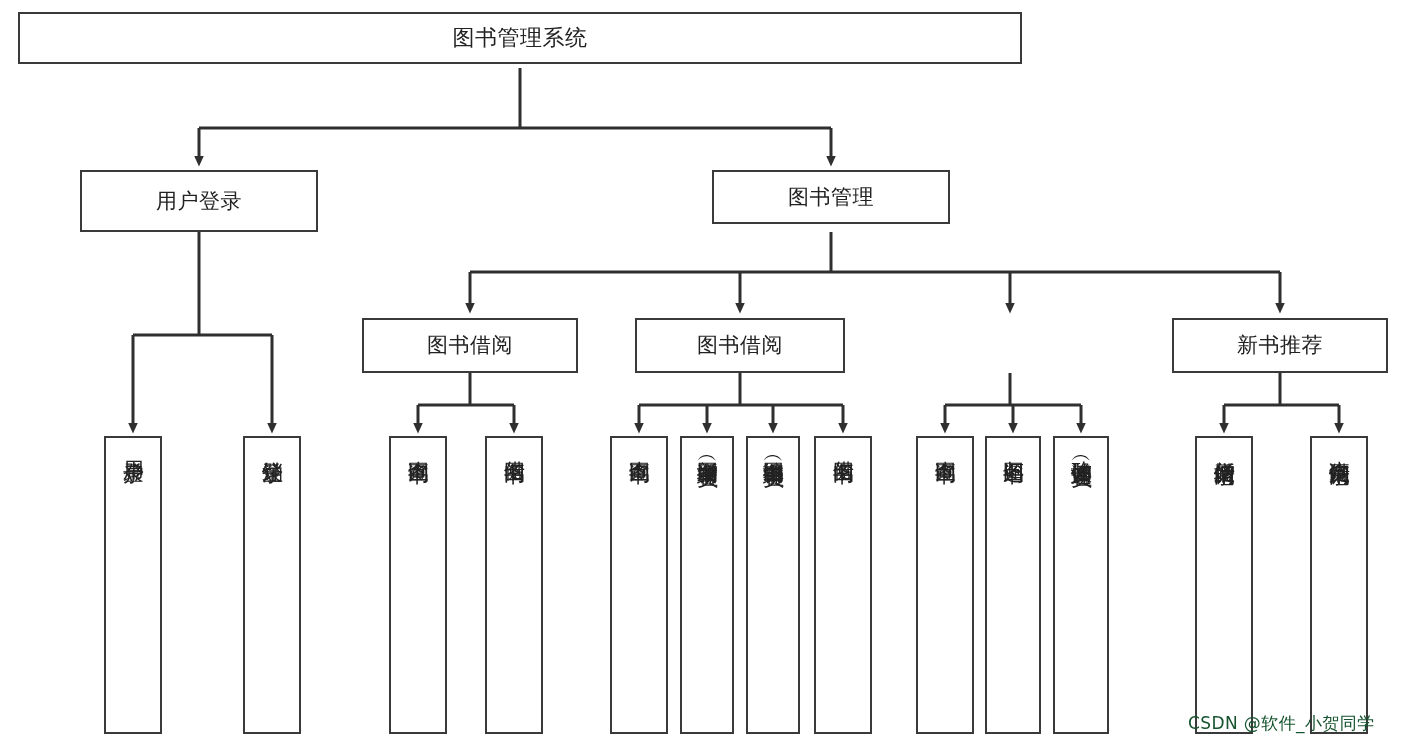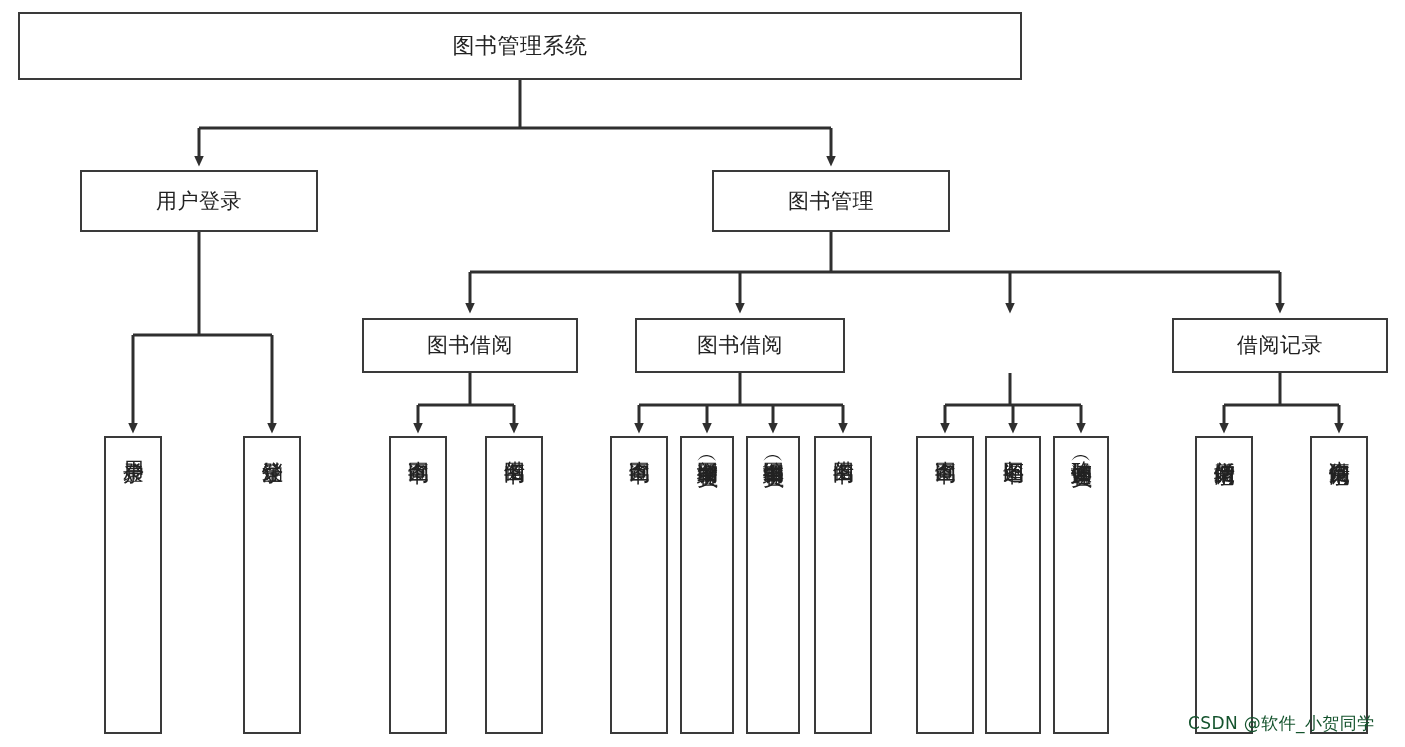--- a/index.html
+++ b/index.html
@@ -116,46 +116,46 @@
       <path d="M1013,405 L1013,424" marker-end="url(#arrow)"></path>
       <path d="M1081,405 L1081,424" marker-end="url(#arrow)"></path>
 
       <path d="M1280,373 L1280,405"></path>
       <path d="M1224,405 L1339,405"></path>
       <path d="M1224,405 L1224,424" marker-end="url(#arrow)"></path>
       <path d="M1339,405 L1339,424" marker-end="url(#arrow)"></path>
     </g>
   </svg>
 
-  <div class="node horiz root" style="left:18px; top:12px; width:1004px; height:68px;">
+  <div class="node horiz root" style="left:18px; top:12px; width:1004px; height:52px;">
     <span class="node-label">图书管理系统</span>
   </div>
 
   <div class="node horiz" style="left:80px; top:170px; width:238px; height:62px;">
     <span class="node-label">用户登录</span>
   </div>
-  <div class="node horiz" style="left:712px; top:170px; width:238px; height:62px;">
+  <div class="node horiz" style="left:712px; top:170px; width:238px; height:54px;">
     <span class="node-label">图书管理</span>
   </div>
 
   <div class="node vert" style="left:104px; top:436px; width:58px; height:298px;">
     <span class="node-label">用户登录</span>
   </div>
   <div class="node vert" style="left:243px; top:436px; width:58px; height:298px;">
     <span class="node-label">注销登录</span>
   </div>
 
   <div class="node horiz" style="left:362px; top:318px; width:216px; height:55px;">
     <span class="node-label">图书借阅</span>
   </div>
   <div class="node horiz" style="left:635px; top:318px; width:210px; height:55px;">
     <span class="node-label">图书借阅</span>
   </div>
   <div class="node horiz" style="left:1172px; top:318px; width:216px; height:55px;">
-    <span class="node-label">借阅记录</span>
+    <span class="node-label">新书推荐</span>
   </div>
 
   <div class="node vert" style="left:389px; top:436px; width:58px; height:298px;">
     <span class="node-label">查询图书</span>
   </div>
   <div class="node vert" style="left:485px; top:436px; width:58px; height:298px;">
     <span class="node-label">借阅图书</span>
   </div>
 
   <div class="node vert" style="left:610px; top:436px; width:58px; height:298px;">

